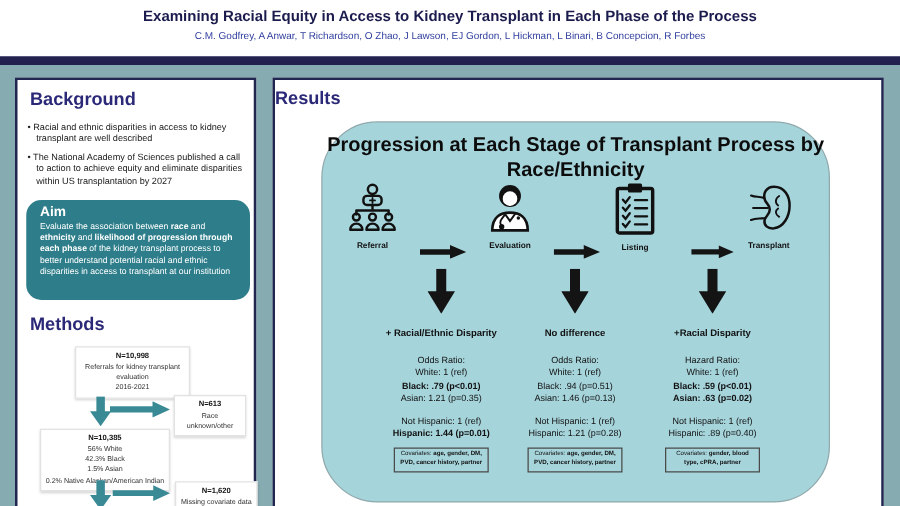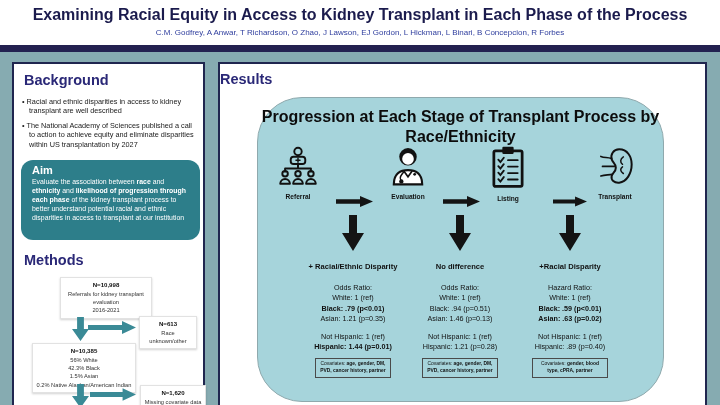--- a/index.html
+++ b/index.html
@@ -2,21 +2,21 @@
 <html><head>
 <meta charset="utf-8">
 <style>
   * { margin:0; padding:0; box-sizing:border-box; }
   html,body { width:720px; height:405px; overflow:hidden; background:#fff;
               font-family:"Liberation Sans", sans-serif; }
   .page { position:relative; width:720px; height:405px; }
 
   
   .header { position:absolute; top:0; left:0; width:720px; height:45px; background:#fff; }
-  .poster-title { text-align:center; padding-top:6px; font-size:16px; font-weight:bold; color:#1b1b4d; }
+  .poster-title { text-align:center; padding-top:6px; font-size:12px; font-weight:bold; color:#1b1b4d; }
   .authors { text-align:center; margin-top:4px; font-size:8px; color:#2f3e9e; }
   .navy-bar { position:absolute; top:45px; left:0; width:720px; height:7px; background:#232150; }
 
   
   .main { position:absolute; top:52px; left:0; width:720px; height:353px; background:#86abb1; }
   .panel { position:absolute; top:10px; background:#fff; border:2px solid #20264f; }
   .panel-left  { left:12px;  width:193px; height:400px; }
   .panel-right { left:218px; width:489px; height:400px; }
 
   .section-h { font-size:14.5px; font-weight:bold; color:#2a2877; }

